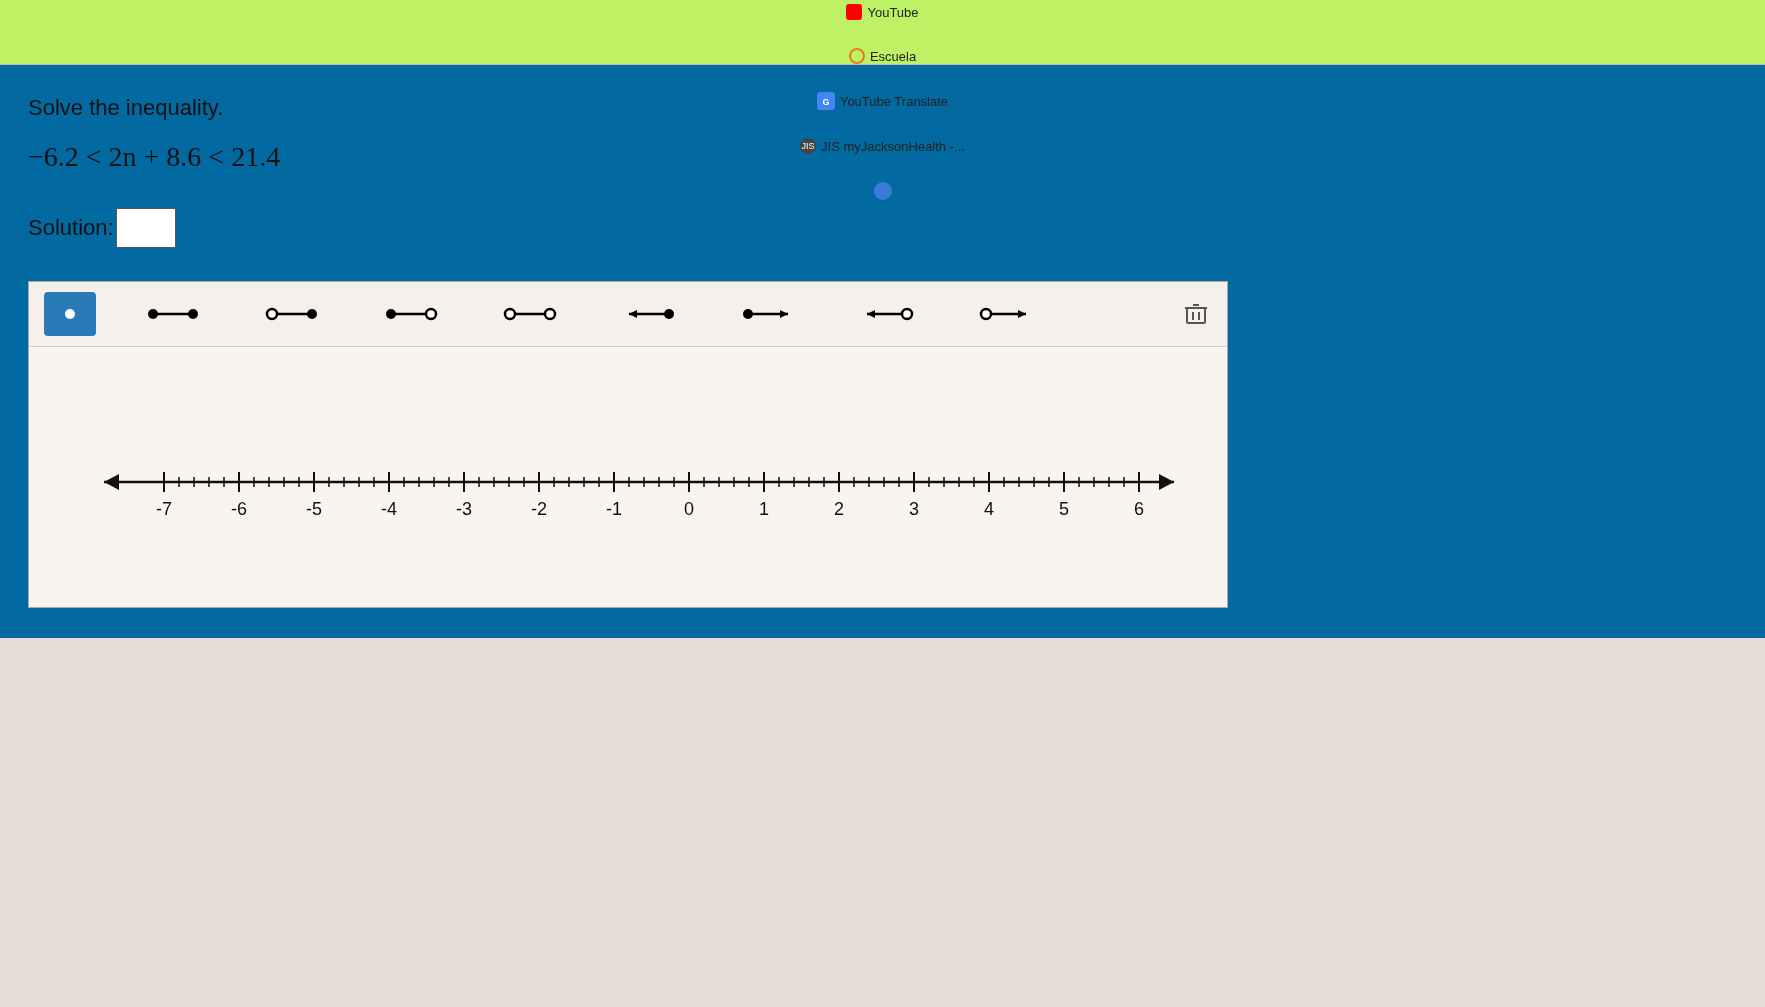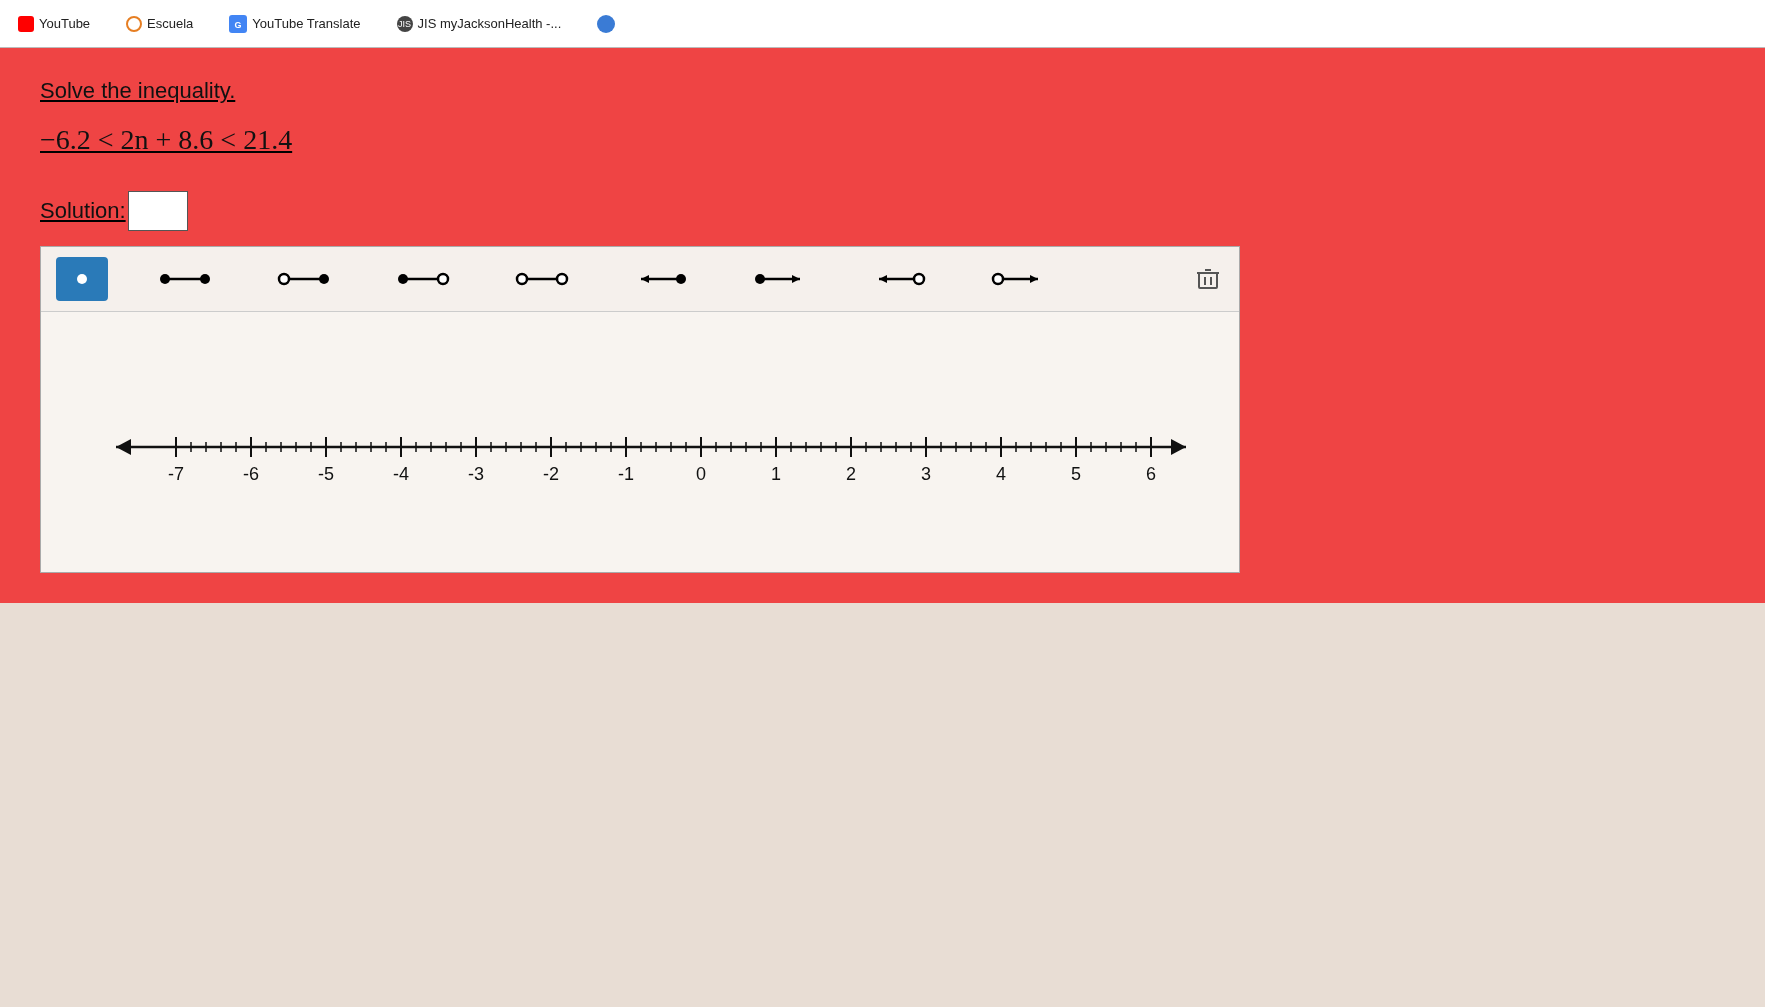--- a/index.html
+++ b/index.html
@@ -6,48 +6,48 @@
     body {
       font-family: Arial, sans-serif;
       background: #e8ddd4;
       width: 1765px;
       min-height: 1007px;
       overflow-x: hidden;
     }
 
     
     .tab-bar {
-      background: #ffffff;
-      height: 48px;
+      background: #bef264;
+      height: 65px;
       display: flex;
       align-items: center;
       padding: 0 10px;
       gap: 20px;
       border-bottom: 1px solid #bbb;
+      flex-direction: column;
     }
     .tab-item {
       display: flex;
       align-items: center;
       gap: 5px;
       font-size: 13px;
       color: #222;
       cursor: pointer;
       padding: 4px 8px;
       border-radius: 4px;
     }
     .tab-icon-youtube { width: 16px; height: 16px; background: #ff0000; border-radius: 3px; display: inline-block; }
     .tab-icon-escuela { width: 16px; height: 16px; border: 2px solid #e67e22; border-radius: 50%; display: inline-block; }
     .tab-icon-jis { width: 16px; height: 16px; background: #444; border-radius: 8px; display: inline-block; color: white; font-size: 9px; line-height: 16px; text-align: center; }
     .tab-icon-circle { width: 18px; height: 18px; background: #3a7bd5; border-radius: 50%; display: inline-block; }
 
     
     .main-content {
-      padding: 30px 40px;
-      background: #ef4444;
-      text-decoration: underline;
+      padding: 30px 28px;
+      background: #0369a1;
     }
 
     .problem-title {
       font-size: 22px;
       font-weight: normal;
       color: #111;
       margin-bottom: 20px;
     }
 
     .inequality {
@@ -55,21 +55,21 @@
       font-weight: normal;
       color: #111;
       margin-bottom: 35px;
       font-family: 'Times New Roman', serif;
     }
 
     .solution-row {
       display: flex;
       align-items: center;
       gap: 2px;
-      margin-bottom: 15px;
+      margin-bottom: 33px;
     }
 
     .solution-label {
       font-size: 22px;
       color: #111;
     }
 
     .solution-input {
       width: 60px;
       height: 40px;

